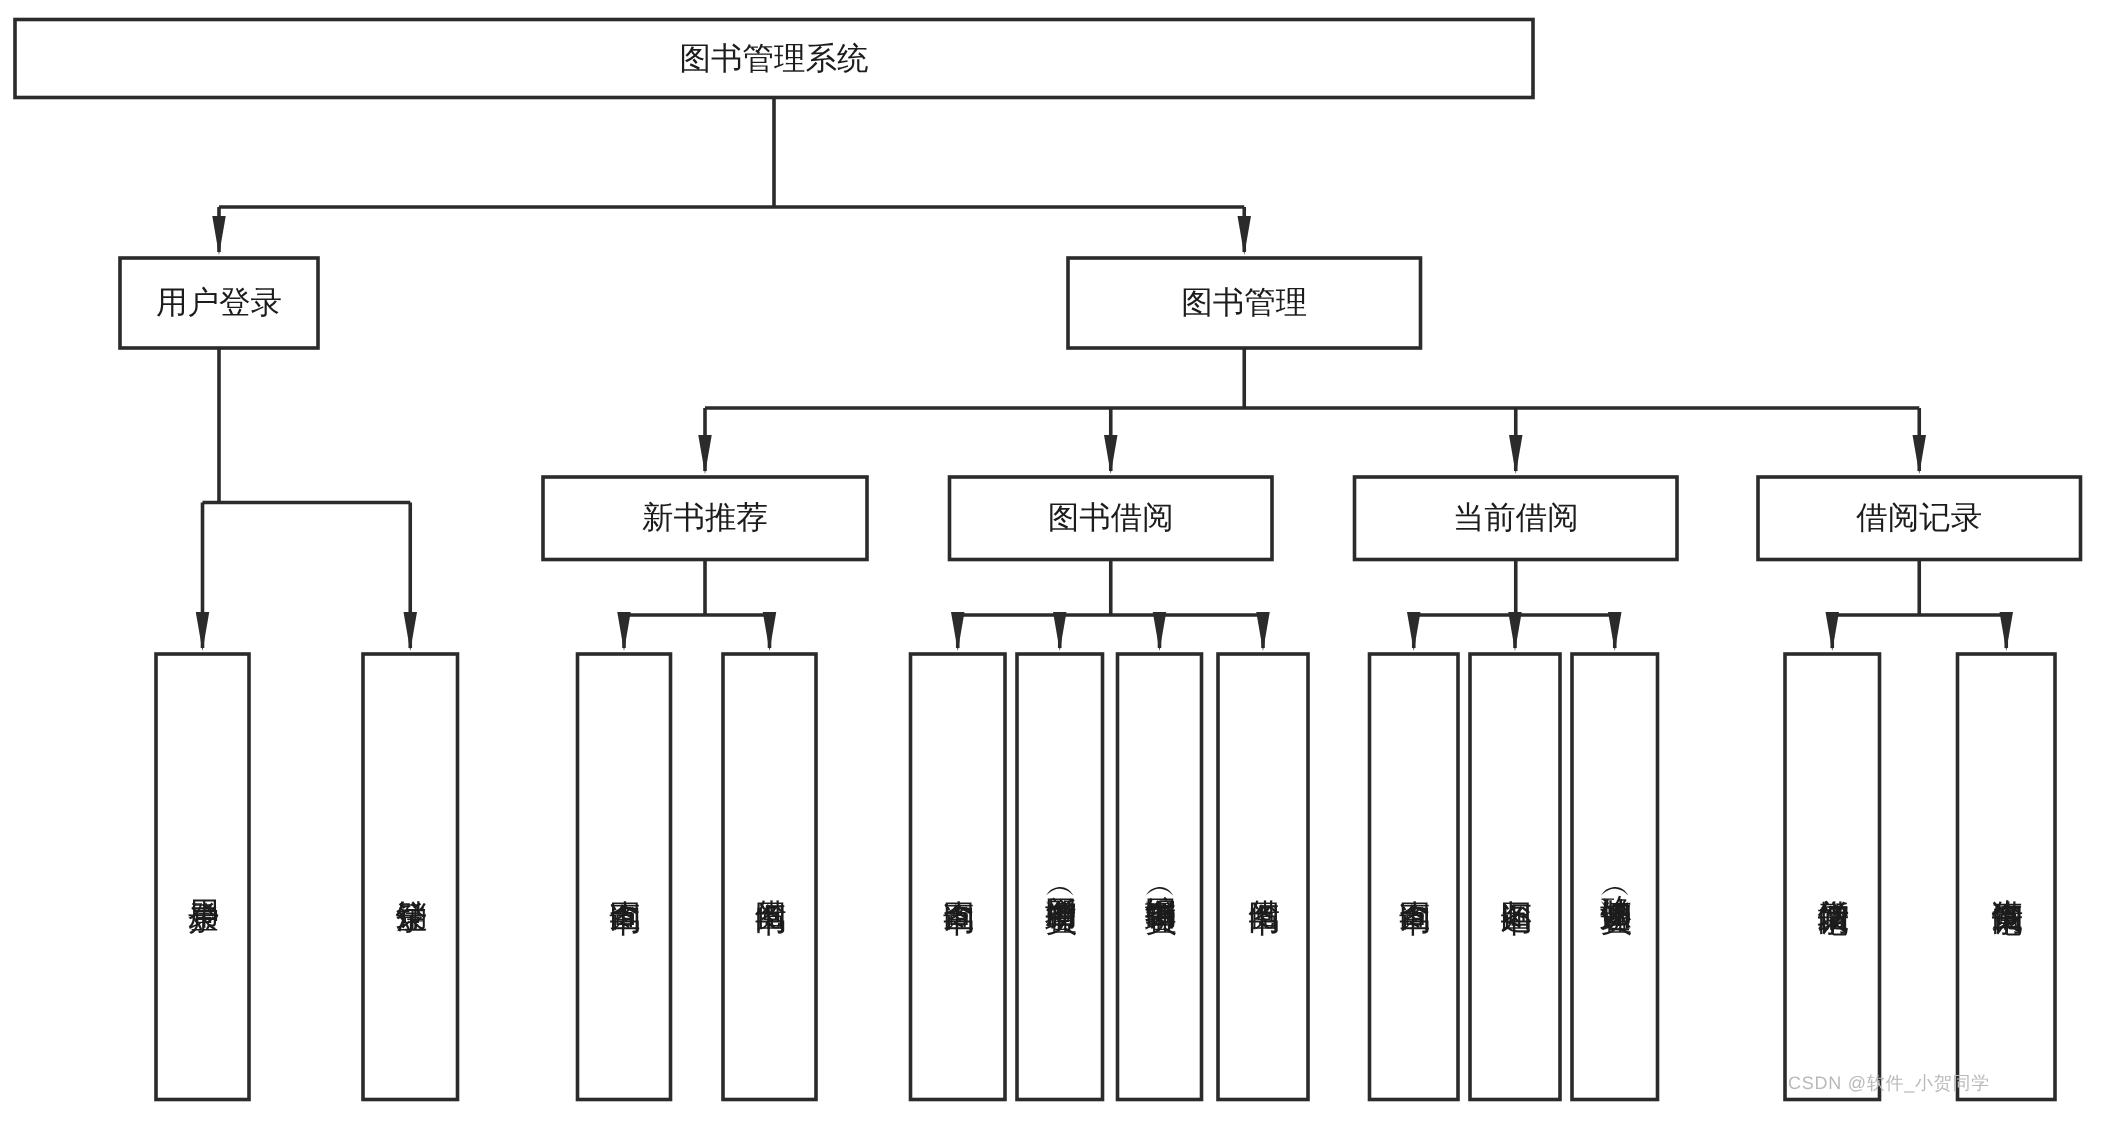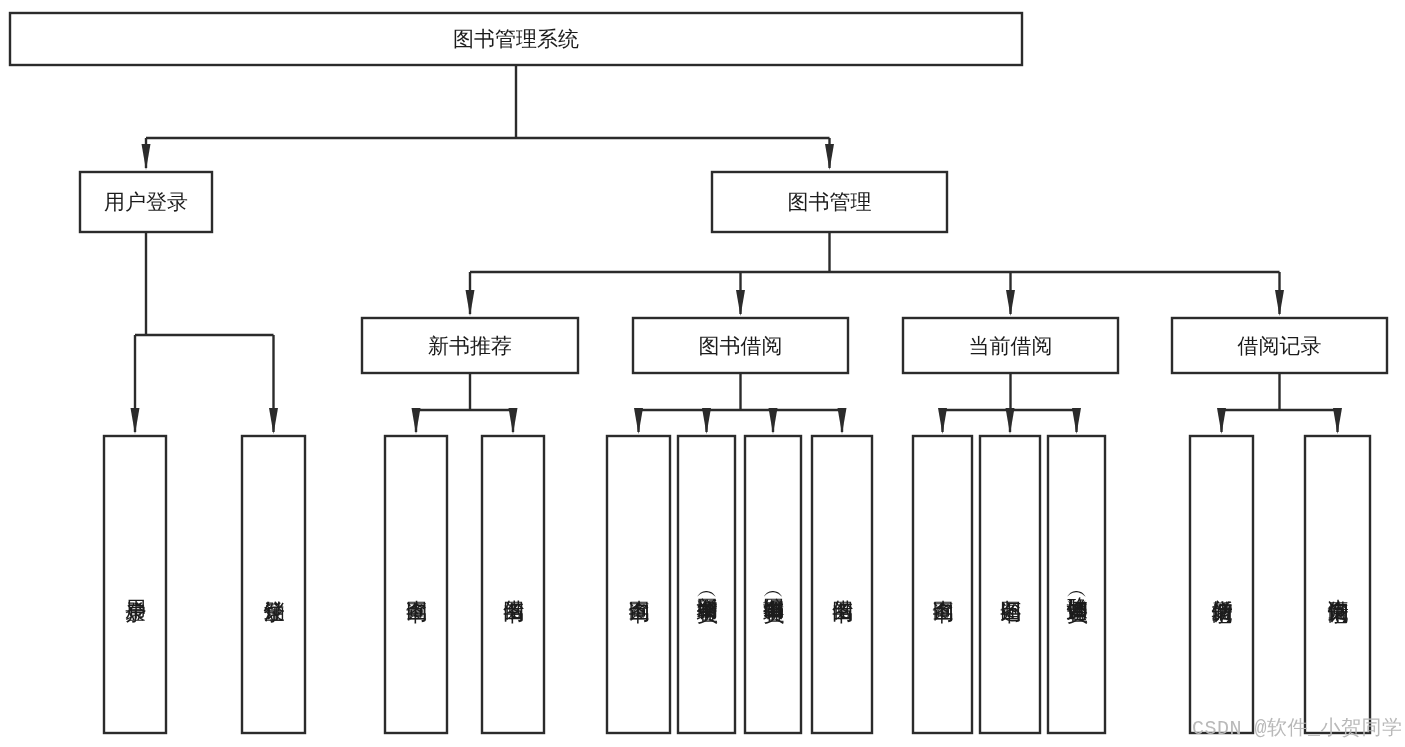--- a/index.html
+++ b/index.html
@@ -59,22 +59,22 @@
     letter-spacing: 1px;
     display: flex;
     align-items: center;
     justify-content: center;
     text-align: center;
     white-space: nowrap;
     pointer-events: none;
   }
   .watermark {
     position: absolute;
-    font-family: Liberation Mono, monospace;
-    font-size: 20px;
+    font-family: Liberation Sans, sans-serif;
+    font-size: 12px;
     color: #b9b9b9;
     white-space: nowrap;
     letter-spacing: 0.5px;
   }
 </style>
 </head>
 <body>
 
 <div id="diagram-root">
 

